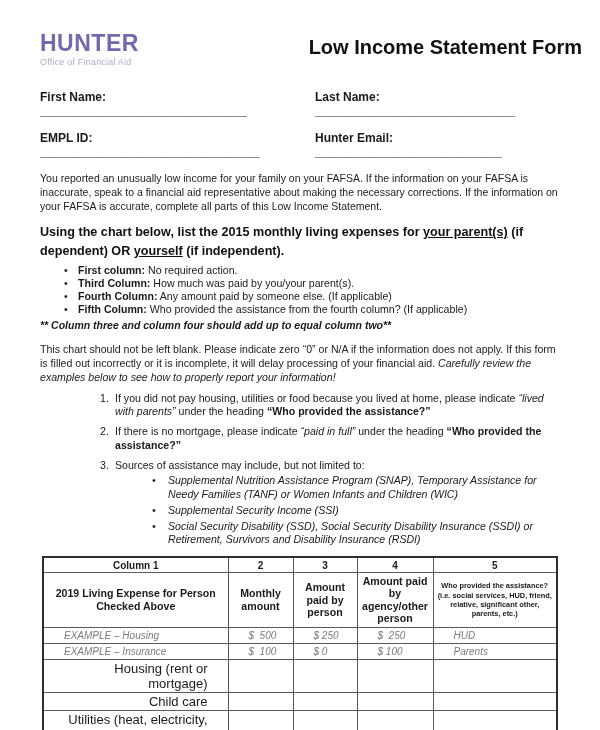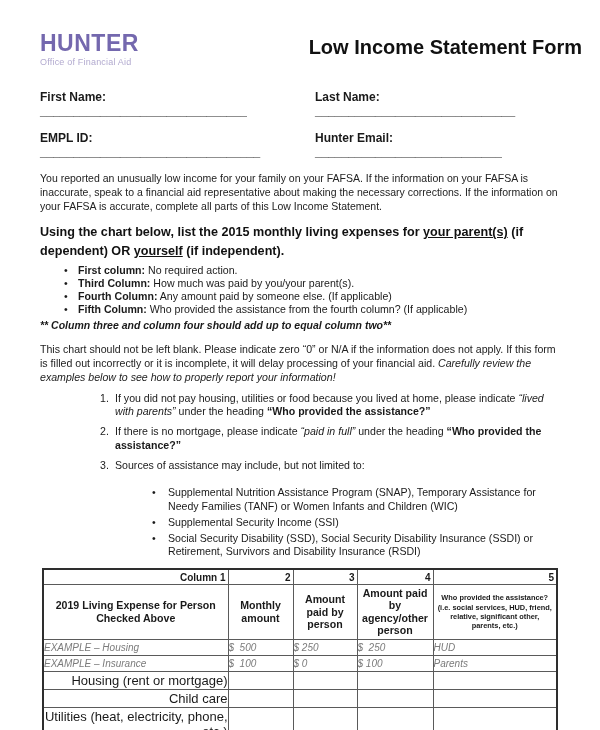--- a/index.html
+++ b/index.html
@@ -35,29 +35,29 @@
 
   .center-note { text-align: left; font-size: 10.5px; font-weight: 700; font-style: italic; margin: 3px 0 11px 0; }
 
   .chart-note { font-size: 10.6px; line-height: 1.35; margin-bottom: 7px; color: #222; }
 
   
   .numbered { padding-left: 60px; font-size: 10.6px; }
   .num-item { display: flex; margin-bottom: 6px; line-height: 1.3; }
   .num-label { width: 15px; flex: none; }
   .num-text { flex: 1; }
-  ul.assist { list-style: none; padding-left: 112px; margin-top: 14px; }
+  ul.assist { list-style: none; padding-left: 112px; margin-top: 2px; font-style: italic; }
   ul.assist li { font-size: 10.6px; line-height: 1.3; position: relative; padding-left: 16px; margin-bottom: 2px; }
   ul.assist li::before { content: "•"; position: absolute; left: 0; }
 
   
   table.expense { border-collapse: collapse; table-layout: fixed; width: 514px; margin: 9px 0 0 2px; border: 2px solid #2e2e2e; }
-  table.expense th, table.expense td { border: 1px solid #5a5a5a; padding: 1px 0; vertical-align: middle; overflow: hidden; }
+  table.expense th, table.expense td { border: 1px solid #5a5a5a; padding: 1px 20px; vertical-align: middle; overflow: hidden; }
   .c1 { width: 185px; } .c2 { width: 65px; } .c3 { width: 64px; } .c4 { width: 76px; } .c5 { width: 124px; }
-  tr.hrow1 th { font-size: 10px; font-weight: 700; text-align: right; height: 15px; padding: 0 2px; }
+  tr.hrow1 th { font-size: 10px; font-weight: 700; text-align: center; height: 15px; padding: 0 2px; }
   tr.hrow2 th { font-weight: 700; text-align: center; height: 48px; line-height: 1.18; padding: 2px 4px; }
   tr.hrow2 th.big { font-size: 10.6px; }
   tr.hrow2 th.small { font-size: 7.4px; line-height: 1.25; padding: 2px 2px; }
   tr.ex td { font-size: 10px; font-style: italic; color: #7b7b7b; height: 16px; white-space: pre; }
   tr.data td { font-size: 13px; height: 16px; text-align: right; }
 </style>
 </head>
 <body>
 
 <div class="page">

